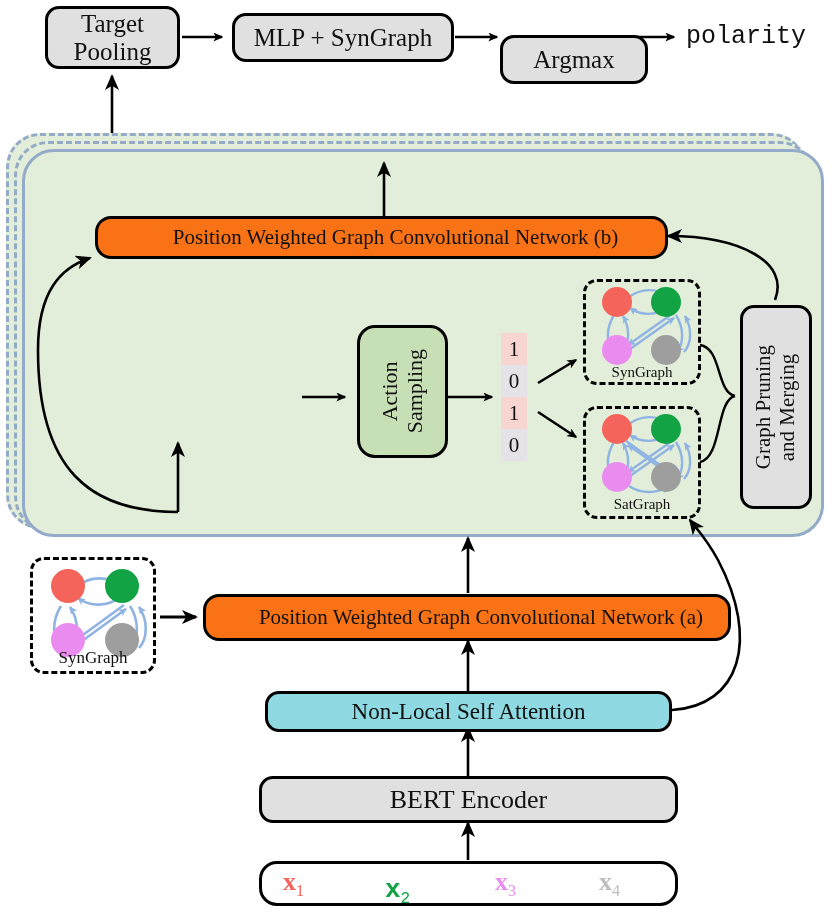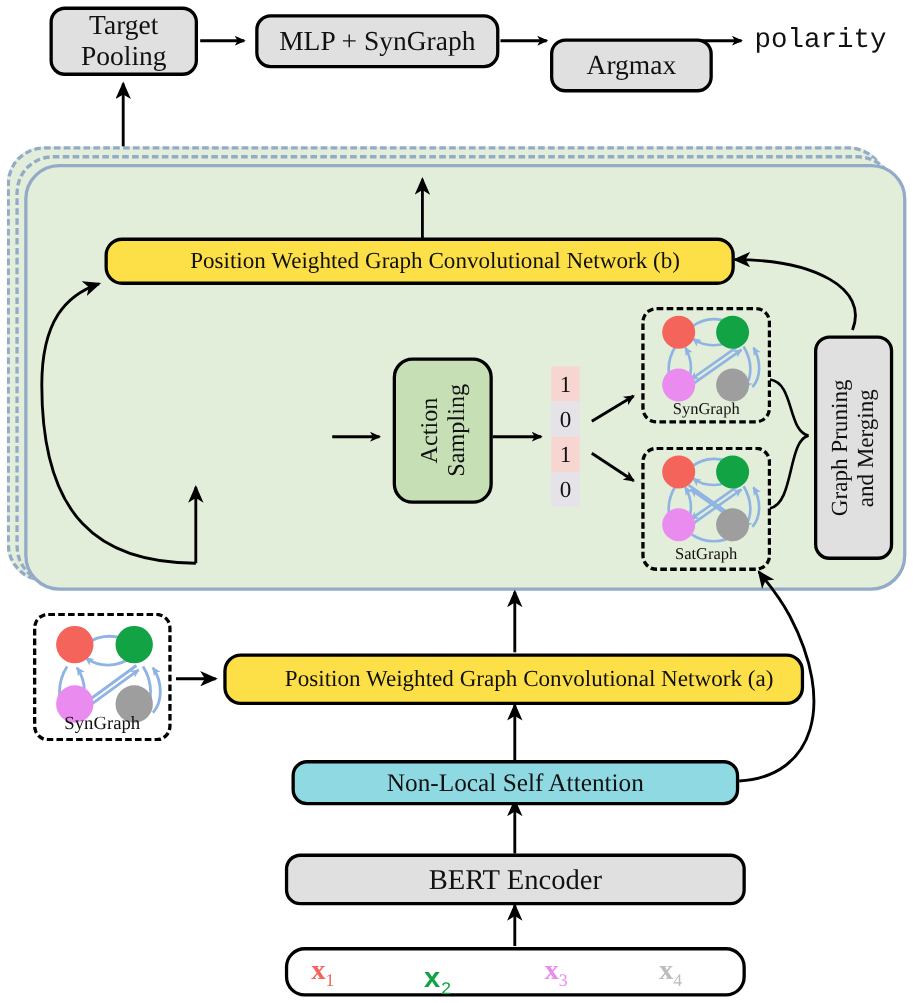--- a/index.html
+++ b/index.html
@@ -33,21 +33,21 @@
     text-align: center;
     border: 3px solid #000000;
     line-height: 1.12;
     color: #111111;
   }
   .gray-box {
     background: #e0e0e0;
     border-radius: 14px;
   }
   .yellow-box {
-    background: #fde047;
+    background: #f97316;
     border-radius: 16px;
     padding-left: 28px;
   }
   .green-box {
     background: #c6dfb5;
     border-radius: 18px;
   }
   .cyan-box {
     background: #8ed9e2;
     border-radius: 14px;

